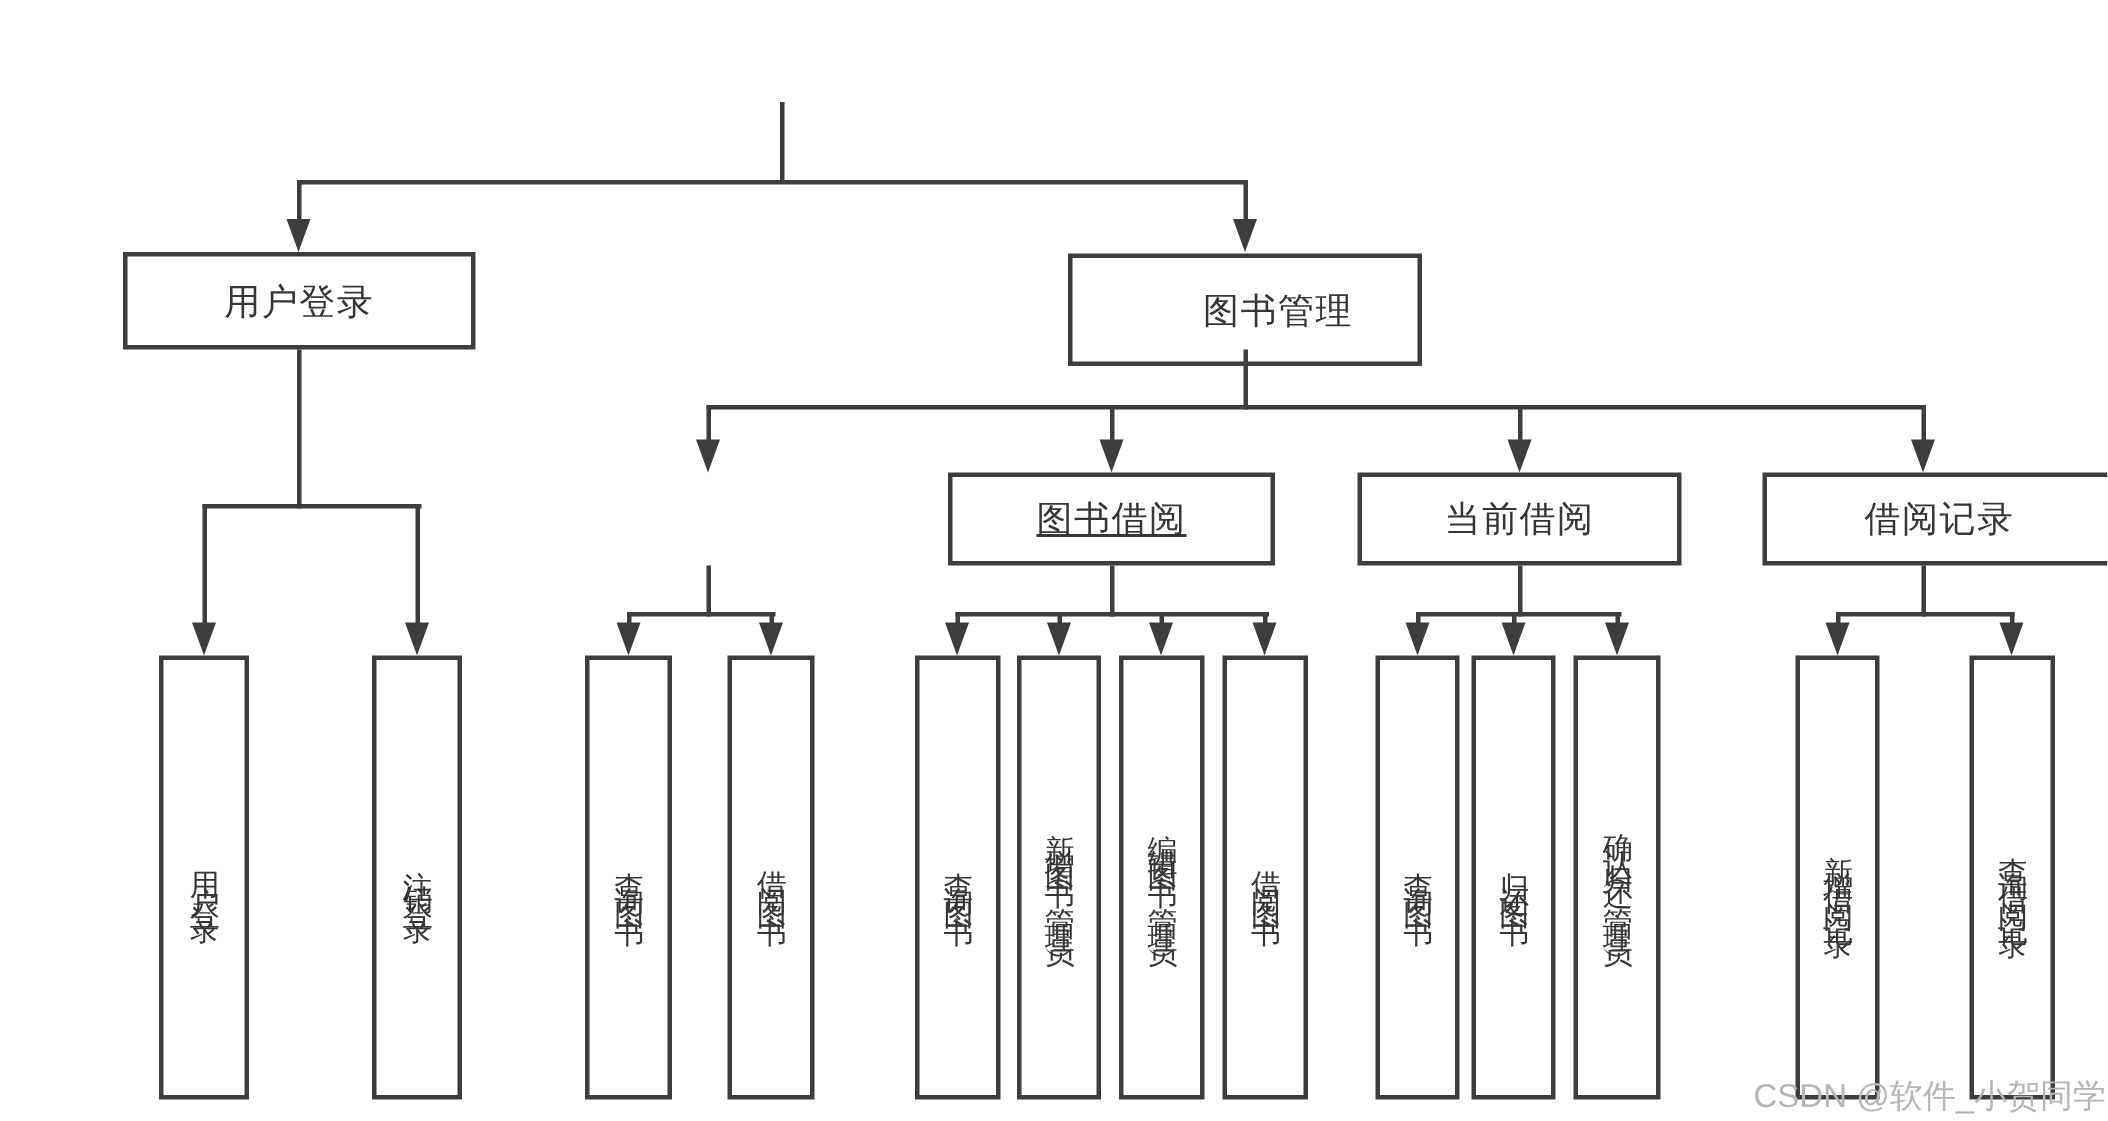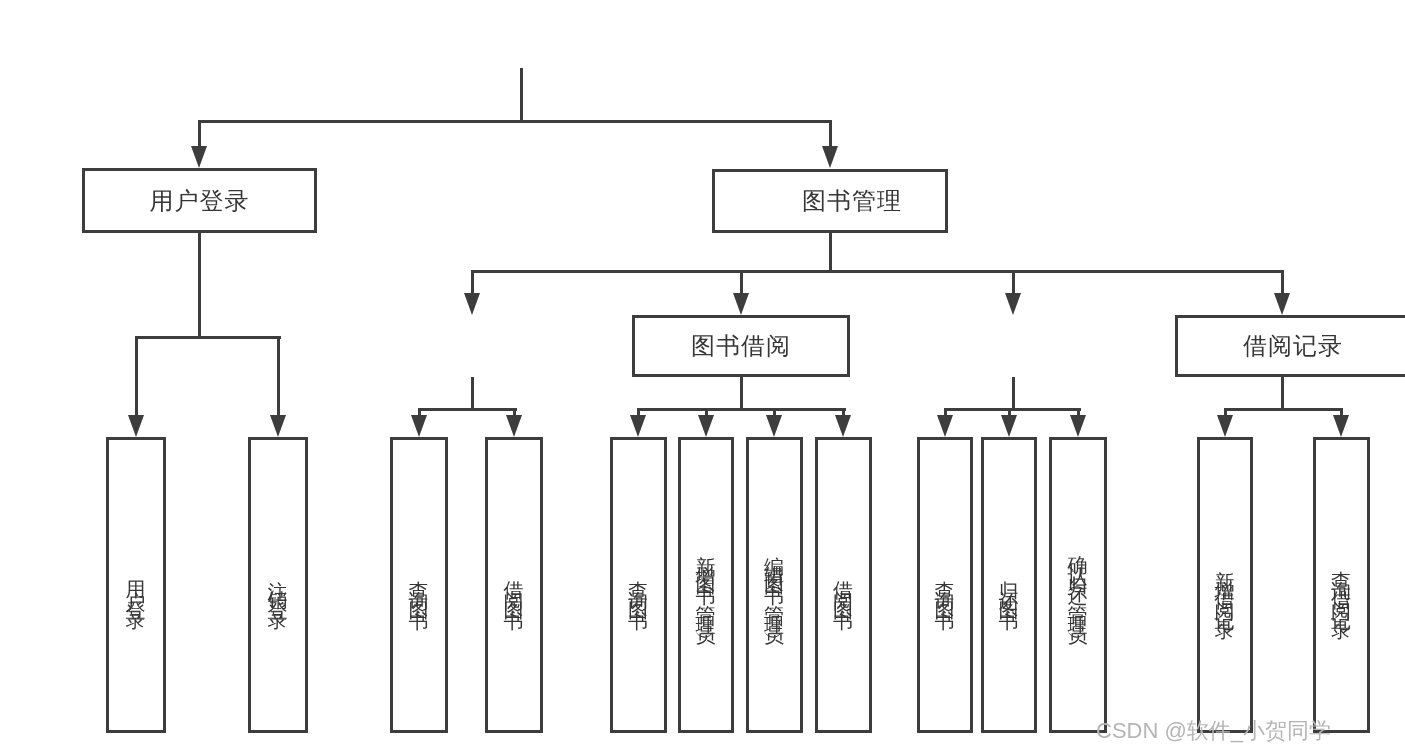--- a/index.html
+++ b/index.html
@@ -44,42 +44,45 @@
   
   .arrow {
     position: absolute;
     width: 0; height: 0;
     border-left: 8px solid transparent;
     border-right: 8px solid transparent;
     border-top: 22px solid #3d3d3d;
   }
   .watermark {
     position: absolute;
-    left: 1096px;
+    left: 1169px;
     top: 716px;
     font-size: 22px;
     color: #b5b5b5;
     white-space: nowrap;
   }
 </style>
 </head>
 <body>
 
 <div class="canvas">
 
 
   <div class="box box-h" style="left:82px; top:168px; width:235px; height:65px;">
     <span>用户登录</span>
   </div>
-  <div class="box box-h" style="left:712px; top:169px; width:236px; height:64px;padding-left:44px;">
+  <div class="box box-h" style="left:712px; top:169px; width:236px; height:75px;padding-left:44px;">
     <span>图书管理</span>
   </div>
 
-  <div class="box box-h" style="left:632px; top:315px; width:218px; height:62px;">
+  <div class="box box-h" style="left:632px; top:315px; width:218px; height:62px;text-decoration:underline;">
     <span>图书借阅</span>
+  </div>
+  <div class="box box-h" style="left:905px; top:315px; width:216px; height:62px;">
+    <span>当前借阅</span>
   </div>
   <div class="box box-h" style="left:1175px; top:315px; width:236px; height:62px;">
     <span>借阅记录</span>
   </div>
 
   <div class="box box-v" style="left:106px; top:437px; width:60px; height:296px;">
     <span>用户登录</span>
   </div>
   <div class="box box-v" style="left:248px; top:437px; width:60px; height:296px;">
     <span>注销登录</span>

